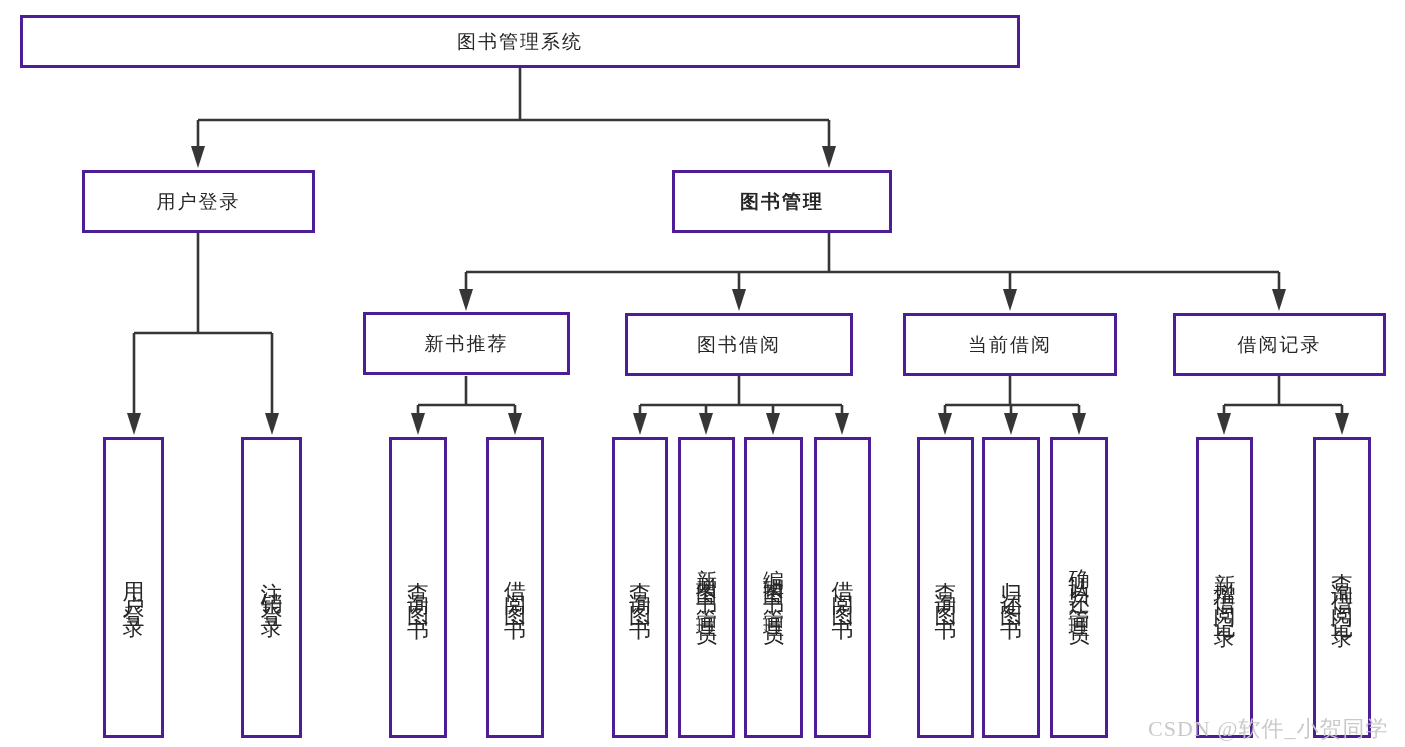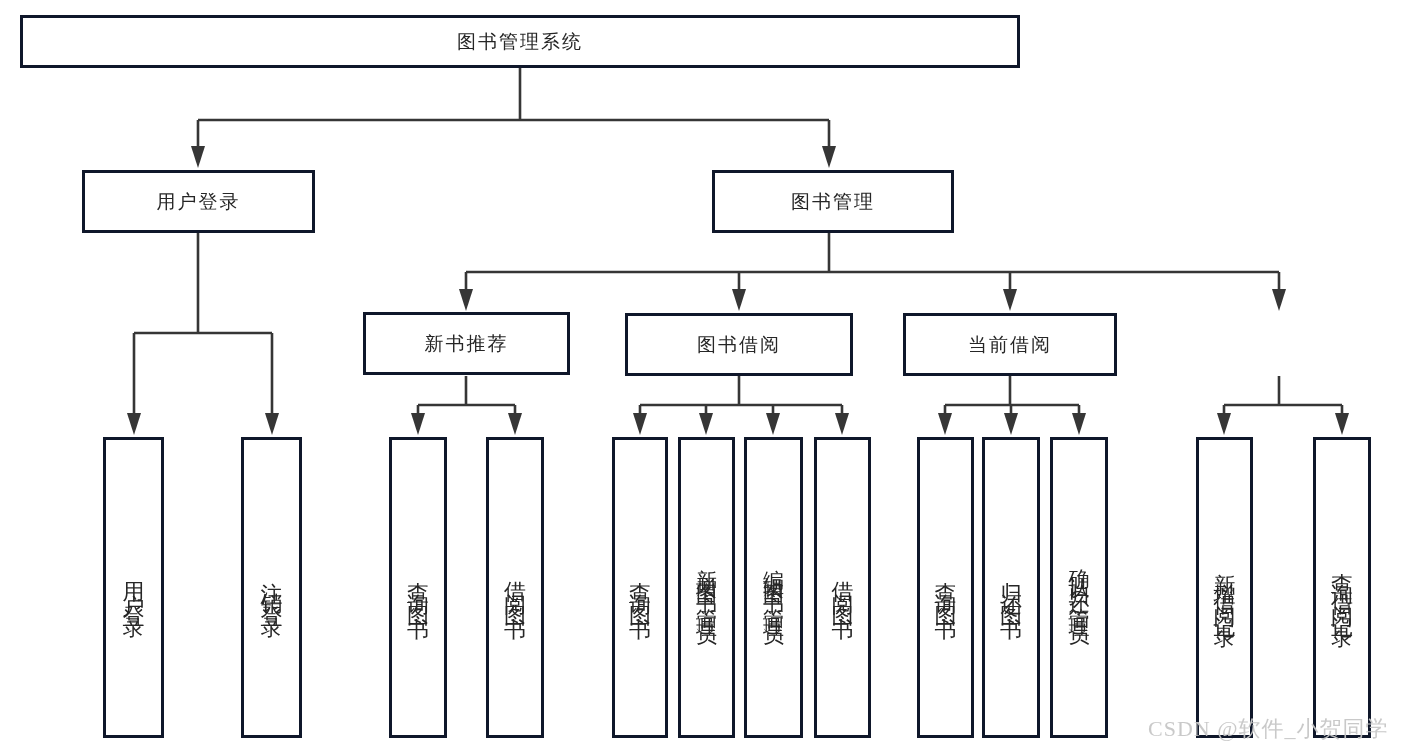--- a/index.html
+++ b/index.html
@@ -13,21 +13,21 @@
   }
   .connector-layer {
     position: absolute;
     left: 0; top: 0;
     width: 1405px; height: 747px;
     z-index: 1;
   }
   .node {
     position: absolute;
     background: #ffffff;
-    border: 3px solid #0f172a;
+    border: 3px solid #4c1d95;
     box-sizing: border-box;
     display: flex;
     align-items: center;
     justify-content: center;
     color: #262626;
     z-index: 2;
   }
   .hnode { font-size: 19px; letter-spacing: 2px; }
   .vnode span {
     writing-mode: vertical-rl;
@@ -88,32 +88,35 @@
     </g>
   </svg>
 
   <div class="node hnode" style="left:20px; top:15px; width:1000px; height:53px;">
     <span>图书管理系统</span>
   </div>
 
   <div class="node hnode" style="left:82px; top:170px; width:233px; height:63px;">
     <span>用户登录</span>
   </div>
-  <div class="node hnode" style="left:712px; top:170px; width:242px; height:63px;">
+  <div class="node hnode" style="left:672px; top:170px; width:220px; height:63px;font-weight:bold;">
     <span>图书管理</span>
   </div>
 
   <div class="node hnode" style="left:363px; top:312px; width:207px; height:63px;">
     <span>新书推荐</span>
   </div>
   <div class="node hnode" style="left:625px; top:313px; width:228px; height:63px;">
     <span>图书借阅</span>
   </div>
   <div class="node hnode" style="left:903px; top:313px; width:214px; height:63px;">
     <span>当前借阅</span>
+  </div>
+  <div class="node hnode" style="left:1173px; top:313px; width:213px; height:63px;">
+    <span>借阅记录</span>
   </div>
 
   <div class="node vnode ls4" style="left:103px; top:437px; width:61px; height:301px;">
     <span>用户登录</span>
   </div>
   <div class="node vnode ls4" style="left:241px; top:437px; width:61px; height:301px;">
     <span>注销登录</span>
   </div>
 
   <div class="node vnode ls4" style="left:389px; top:437px; width:58px; height:301px;">

